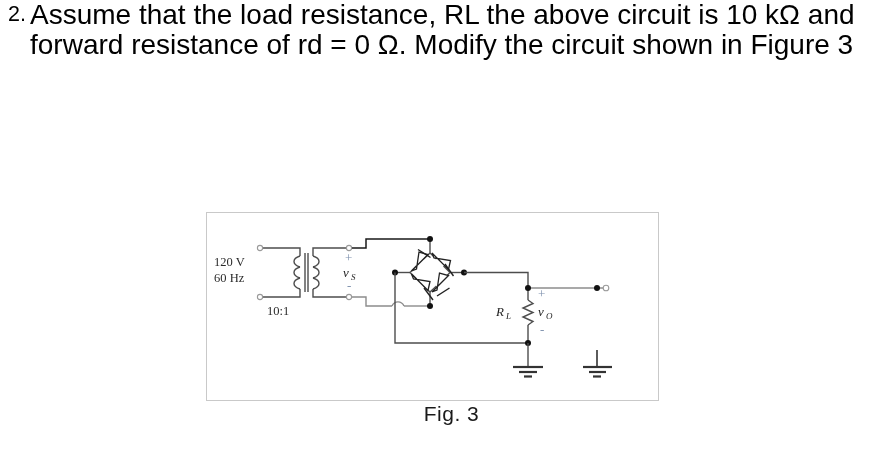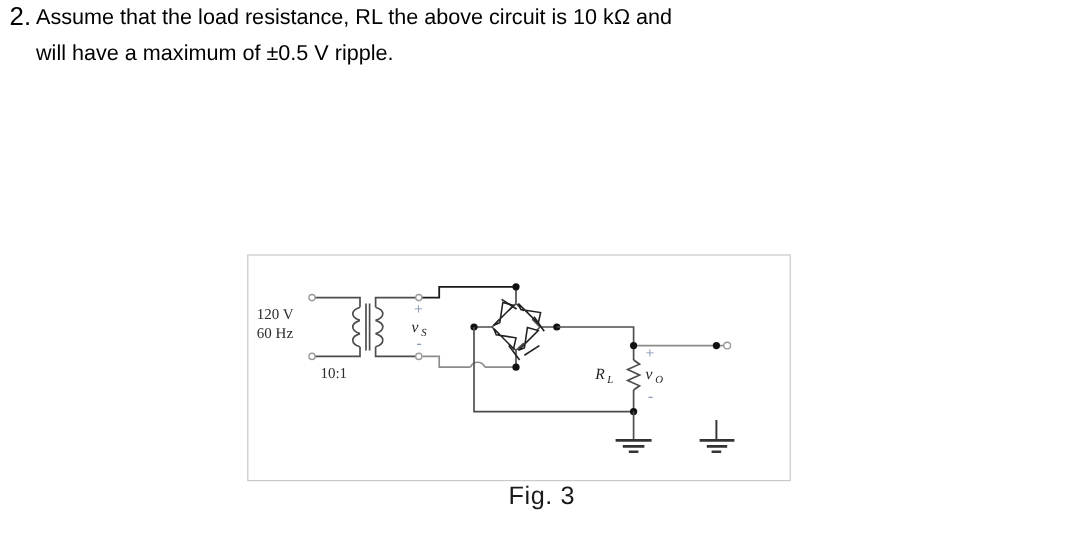--- a/index.html
+++ b/index.html
@@ -39,21 +39,21 @@
   }
   .q-text {
     flex: 1 1 auto;
     font-size: 21.5px;
     line-height: 29.5px;
     color: #000;
     padding-right: 6px;
   }
   .q-line {
     white-space: nowrap;
-    font-size: 18px;
+    font-size: 28px;
     line-height: 29.5px;
   }
 
   
   #figure-wrap {
     position: absolute;
     left: 206px;
     top: 212px;
     width: 453px;
     height: 135px;
@@ -124,21 +124,21 @@
   .term-open { fill: #ffffff; stroke: #9a9a9a; stroke-width: 1.1; }
 </style>
 </head>
 <body>
 
 <div id="question-block">
   <div class="q-row">
     <div class="q-number">2.</div>
     <div class="q-text">
       <div class="q-line">Assume that the load resistance, RL the above circuit is 10 kΩ and</div>
-      <div class="q-line">will have a maximum of ±0.5 V ripple.</div>
+      <div class="q-line">forward resistance of rd = 0 Ω. Modify the circuit shown in Figure 3</div>
     </div>
   </div>
 </div>
 
 <div id="figure-wrap">
   <div id="figure-border"></div>
 
   <svg id="circuit-svg" viewBox="0 0 453 189">
 
     <text class="lbl-serif" x="8" y="54">120 V</text>

